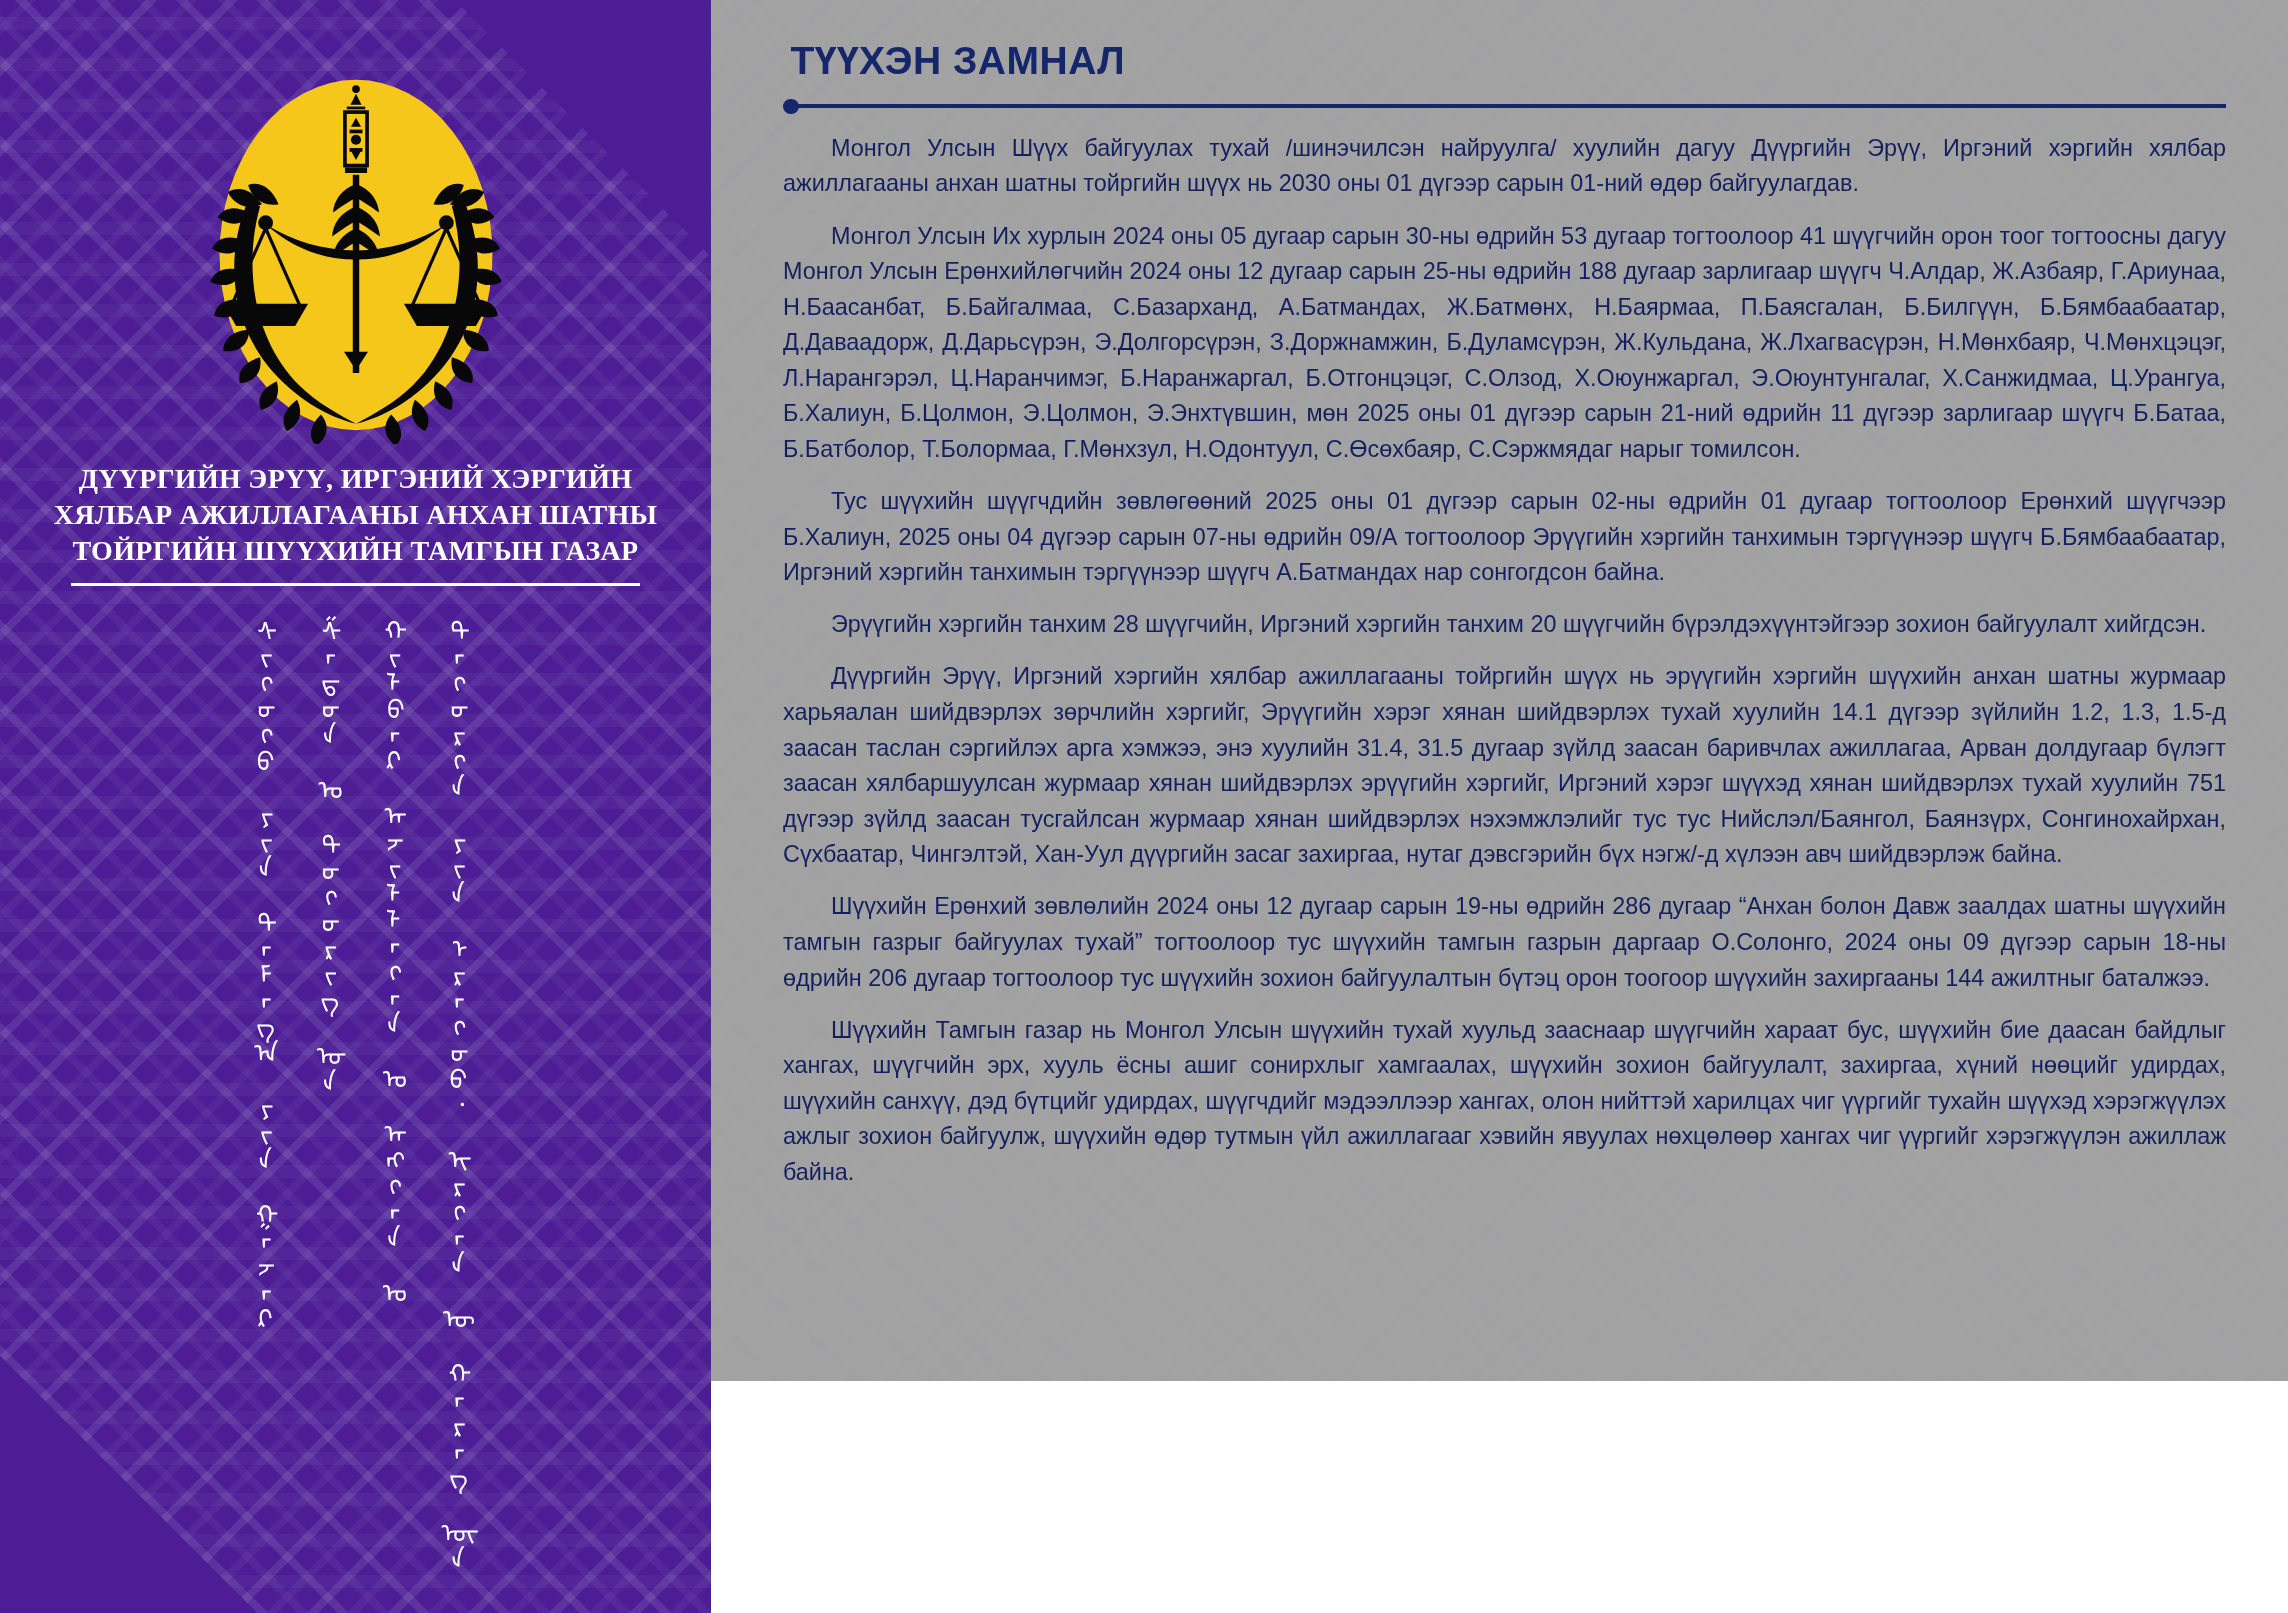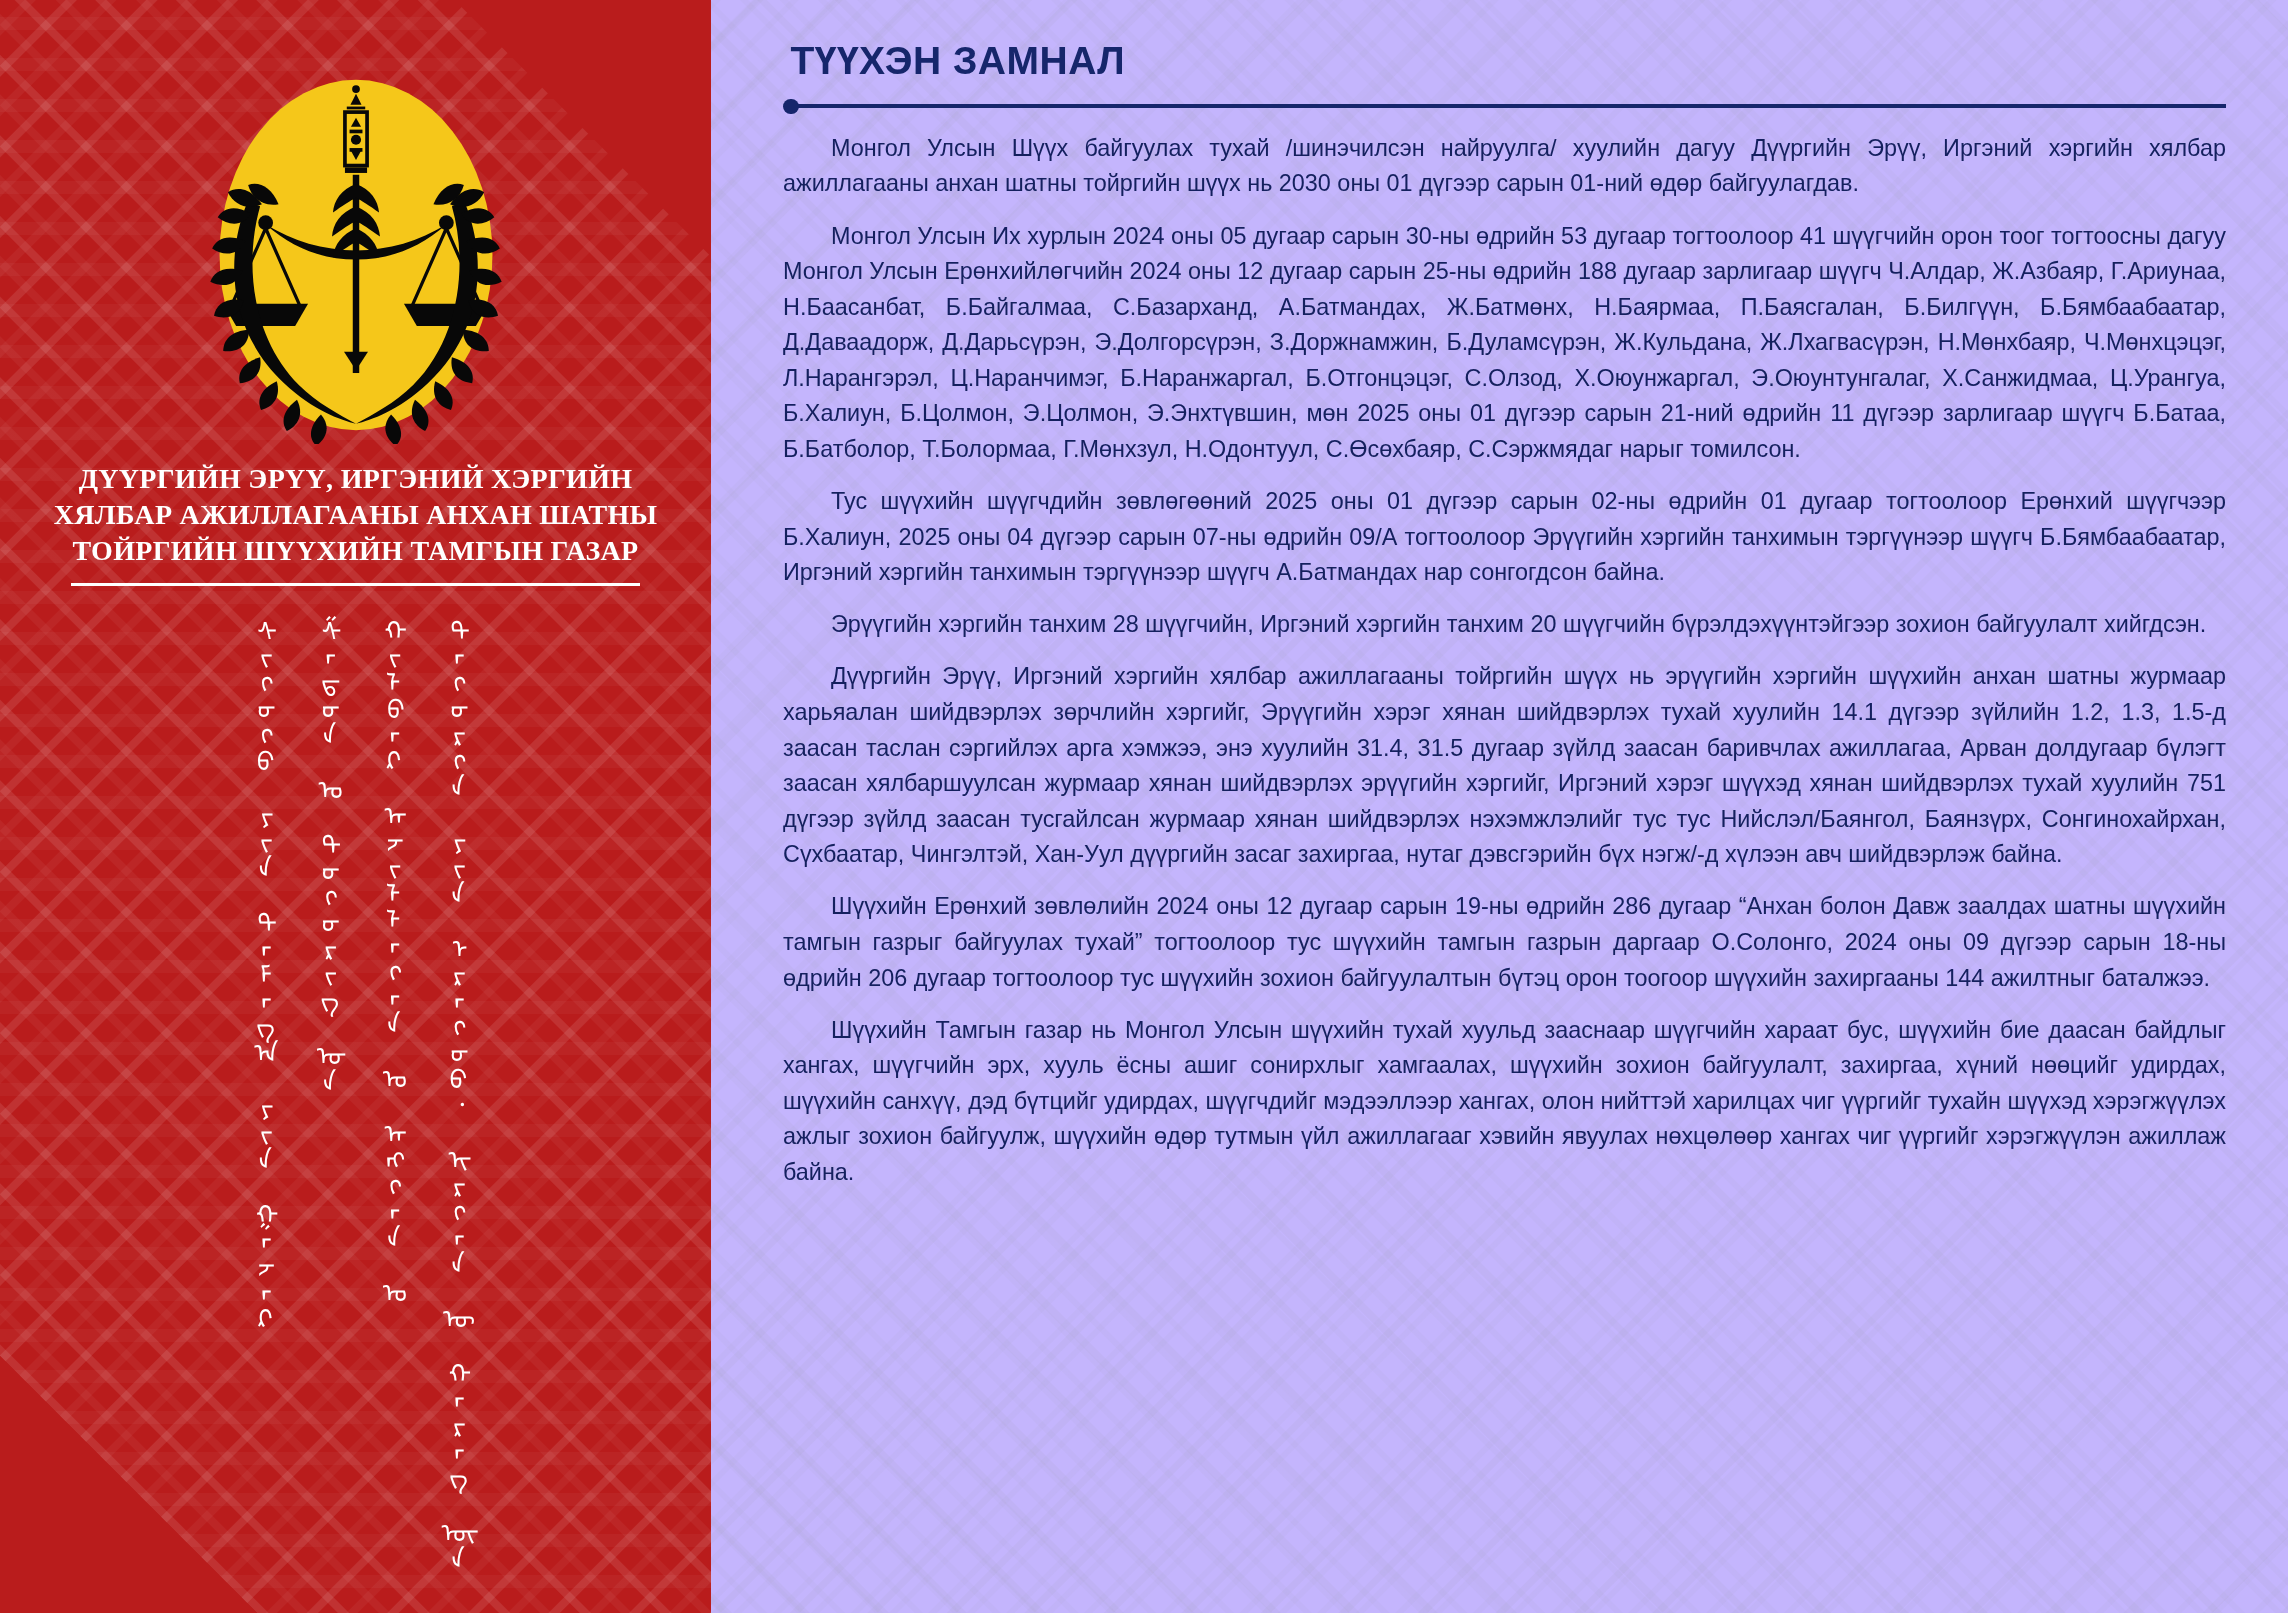--- a/index.html
+++ b/index.html
@@ -22,21 +22,21 @@
     display: flex;
     overflow: hidden;
   }
 
   
   #sidebar {
     position: relative;
     width: 711px;
     height: 1613px;
     flex: 0 0 711px;
-    background-color: #b91c1c;
+    background-color: #4c1d95;
     overflow: hidden;
   }
   
   #sidebar-pattern {
     position: absolute;
     left: -40%;
     top: -40%;
     width: 180%;
     height: 180%;
     transform: rotate(-45deg);
@@ -122,22 +122,22 @@
     line-height: 1.55;
     letter-spacing: 0.9px;
     white-space: nowrap;
     text-align: left;
   }
 
   
   #content {
     position: relative;
     flex: 1 1 auto;
-    height: 1613px;
-    background-color: #c4b5fd;
+    height: 1381px;
+    background-color: #a3a3a3;
     overflow: hidden;
   }
   #content-pattern {
     position: absolute;
     left: -30%;
     top: -30%;
     width: 170%;
     height: 170%;
     transform: rotate(-45deg);
     background-image:

